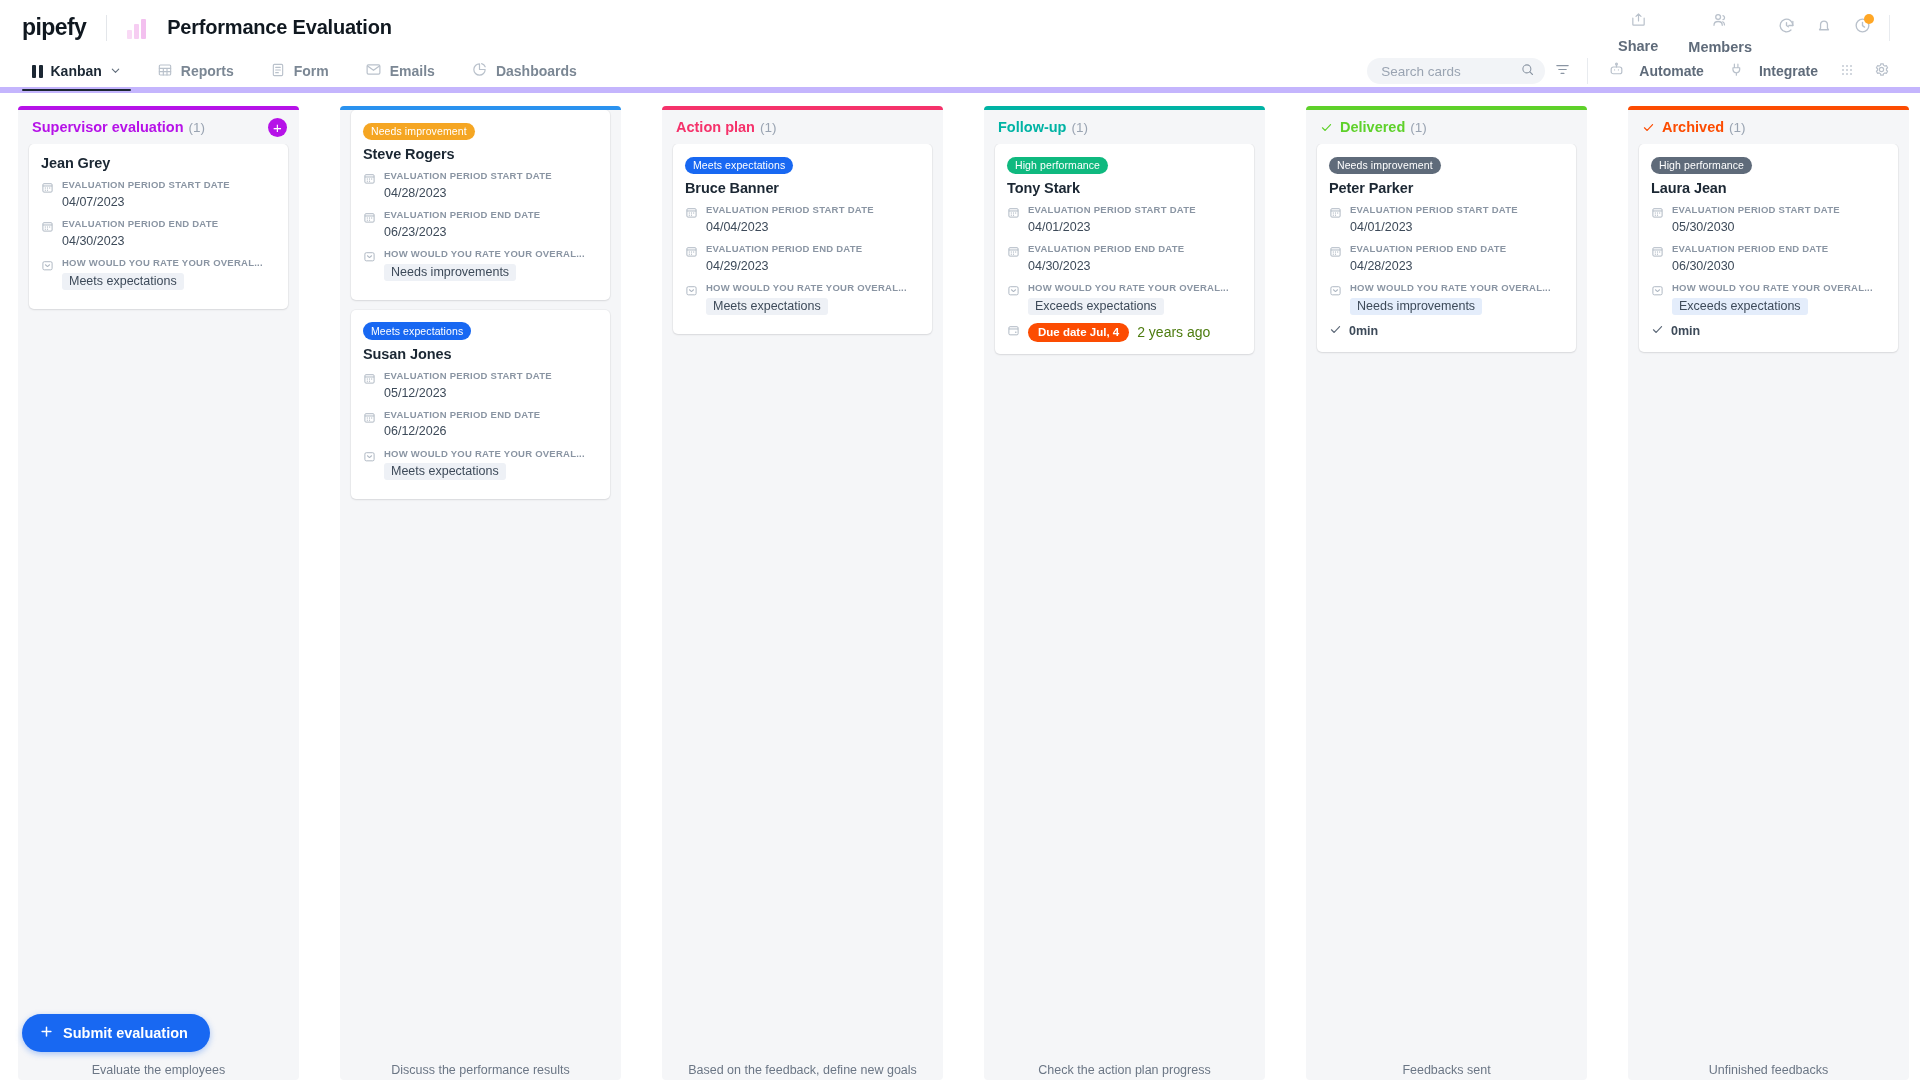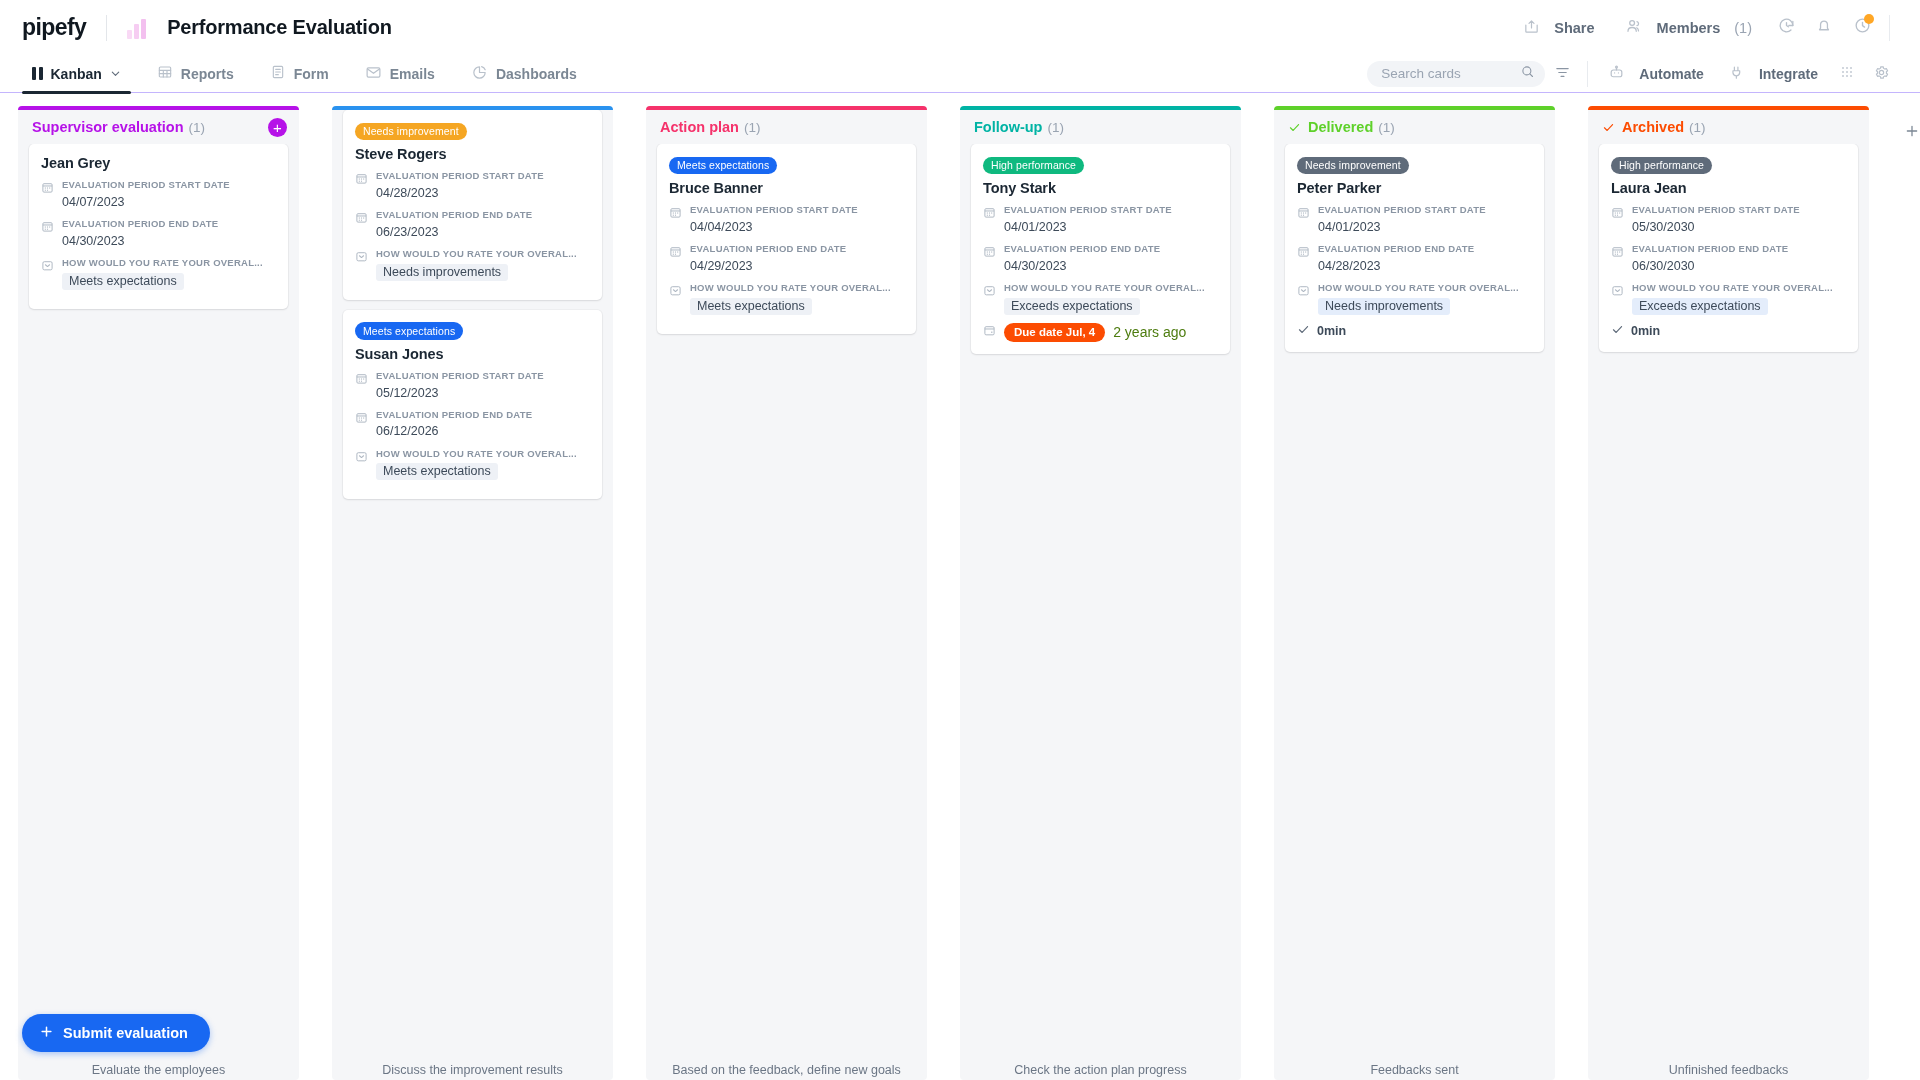--- a/index.html
+++ b/index.html
@@ -36,44 +36,45 @@
   .pipe-icon i:nth-child(2){ height:15px; background:#f6cdf2;}
   .pipe-icon i:nth-child(3){ height:20px; background:#f3c0ef;}
   .page-title {
     font-size: 20px; font-weight: 700; color: #101820;
     margin-left: 14px; letter-spacing: -0.2px;
   }
   .topbar-right {
     margin-left: auto; display: flex; align-items: center; gap: 0;
   }
   .tb-item {
-    display: flex; align-items: center; gap: 14px;
+    display: flex; align-items: center; gap: 7px;
     padding: 0 15px; height: 34px;
     font-size: 14.5px; color: #5f6b7a; font-weight: 600;
     cursor: pointer;
+    flex-direction: column;
   }
   .tb-item .cnt { color: #9aa4b2; font-weight: 400; }
   .tb-icon-btn {
     width: 38px; height: 34px; display:flex; align-items:center; justify-content:center;
     position: relative; cursor: pointer;
   }
   .tb-sep { width:1px; height:26px; background:#e8ebef; margin:0 8px; }
   .notif-dot {
     position:absolute; top:3px; right:7px; width:10px; height:10px;
     background:#ffa726; border-radius:50%;
   }
   .ico { stroke:#b9c1cb; fill:none; stroke-width:1.7; stroke-linecap:round; stroke-linejoin:round; }
   .ico-dark { stroke:#8a95a3; }
 
   
   .toolbar {
     height: 38px;
     display: flex; align-items: center;
     padding: 0 22px;
-    border-bottom: 1px solid #c4b5fd;
+    border-bottom: 6px solid #c4b5fd;
     background: #ffffff;
     position: relative;
   }
   .tool-tab {
     display:flex; align-items:center; gap:8px;
     height: 38px; padding: 0 10px; margin-right: 16px;
     font-size: 14px; color: #7b8794; font-weight: 600;
     cursor: pointer; position: relative;
   }
   .tool-tab.active { color: #1b2733; }
@@ -103,21 +104,21 @@
   }
   .tool-icon-only { width:34px; justify-content:center; padding:0; }
 
   
   .board {
     height: calc(1080px - 55px - 38px);
     background: #ffffff;
     display: flex;
     align-items: flex-start;
     padding: 13px 4px 0 0;
-    gap: 8px;
+    gap: 16px;
     overflow: hidden;
   }
   .phase {
     width: 281px;
     flex: 0 0 281px;
     margin: 0 11px 0 14px;
     background: #f5f6f8;
     border-radius: 4px;
     height: calc(1080px - 55px - 38px - 13px);
     display: flex; flex-direction: column;
@@ -519,21 +520,21 @@
               <span class="field-value" style="display:block">06/12/2026</span>
             </span>
           </div><div class="field-row">
             <span class="field-ico"><svg width="13" height="13" viewBox="0 0 24 24">
                 <rect x="3.5" y="5" width="17" height="15" rx="2.6" fill="none" stroke="#aeb7c2" stroke-width="1.8"></rect>
                 <path d="M8.2 10.6l3.8 3.4 3.8-3.4" fill="none" stroke="#aeb7c2" stroke-width="1.9" stroke-linecap="round" stroke-linejoin="round"></path>
               </svg></span>
             <span class="field-body"><span class="field-label" style="display:block">HOW WOULD YOU RATE YOUR OVERAL...</span><span class="chip">Meets expectations</span></span>
           </div></div>
       </div>
-      <div class="phase-footer">Discuss the improvement results</div>
+      <div class="phase-footer">Discuss the performance results</div>
     </div>
     <div class="phase">
       <div class="phase-bar" style="background:#f5326b"></div>
       <div class="phase-head">
         <span class="phase-title" style="color:#f5326b">Action plan</span>
         <span class="phase-count">(1)</span>
       </div>
       <div class="phase-body">
         <div class="card"><div class="card-label" style="background:#1868f2">Meets expectations</div><div class="card-title">Bruce Banner</div><div class="field-row">
             <span class="field-ico"><svg width="13" height="13" viewBox="0 0 24 24">

